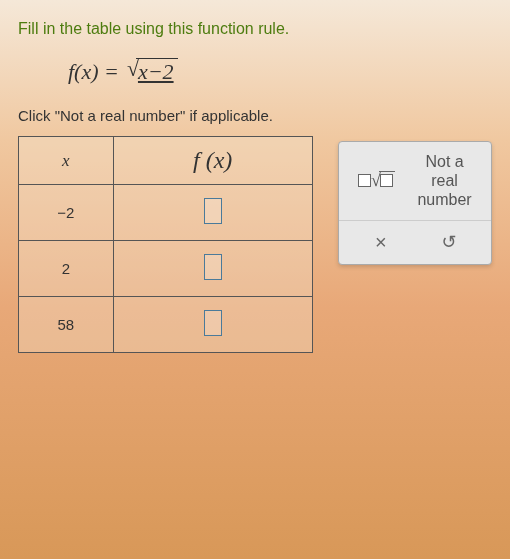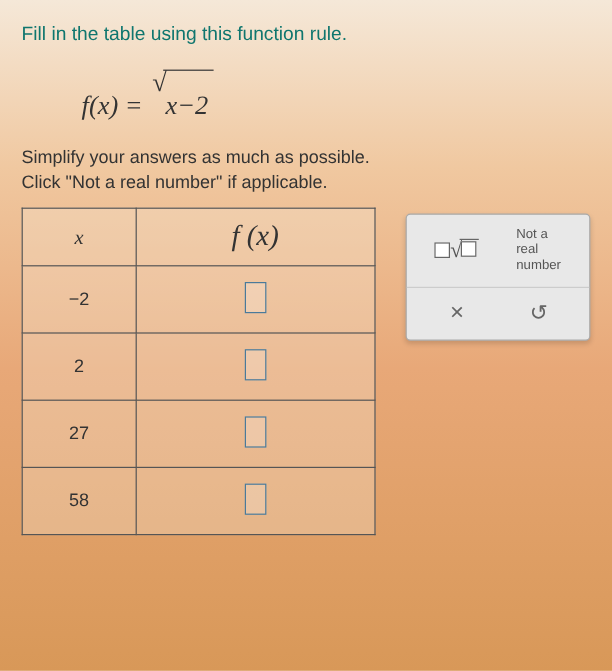--- a/index.html
+++ b/index.html
@@ -11,21 +11,21 @@
       width: 510px;
       height: 559px;
       background: linear-gradient(180deg, #f5e8d8 0%, #f0c8a0 25%, #e8a878 55%, #d89858 100%);
       font-family: Arial, sans-serif;
       padding: 20px 18px;
       color: #333;
       overflow: hidden;
     }
     .instruction {
       font-size: 16px;
-      color: #0f766e;
+      color: #4d7c0f;
       margin-bottom: 20px;
     }
     .formula {
       font-family: 'Times New Roman', serif;
       font-size: 22px;
       font-style: italic;
       margin-left: 50px;
       margin-bottom: 20px;
       display: flex;
       align-items: flex-end;
@@ -38,23 +38,24 @@
       align-items: flex-start;
       margin-left: 4px;
     }
     .sqrt-tick {
       font-size: 22px;
       font-style: normal;
       line-height: 1;
     }
     .sqrt-body {
       border-top: 1.5px solid #333;
-      padding: 16px 4px 0 2px;
+      padding: 0 4px 0 2px;
       margin-left: -3px;
       font-style: italic;
+      text-decoration: underline;
     }
     .simplify {
       font-size: 15px;
       color: #333;
       line-height: 1.4;
       margin-bottom: 10px;
     }
     .main-row {
       display: flex;
       align-items: flex-start;
@@ -136,23 +137,23 @@
       font-size: 18px;
       color: #555;
       line-height: 1;
     }
     .sqrt-tool .over {
       border-top: 1.2px solid #666;
       padding: 1px 2px 0 1px;
       margin-left: -2px;
     }
     .not-real {
-      font-size: 11px;
+      font-size: 16px;
       color: #555;
-      text-align: left;
+      text-align: center;
       line-height: 1.2;
       cursor: pointer;
     }
     .tool-btn {
       font-size: 20px;
       color: #666;
       cursor: pointer;
       width: 40px;
       text-align: center;
     }
@@ -167,43 +168,38 @@
 
 <div class="formula">
   <span class="fn">f(x) =</span>
   <span class="sqrt">
     <span class="sqrt-tick">√</span>
     <span class="sqrt-body">x−2</span>
   </span>
 </div>
 
 <div class="simplify">
-  <div>Simplify your answers as much as possible.</div>
   <div>Click "Not a real number" if applicable.</div>
 </div>
 
 <div class="main-row">
   <table class="table">
     <thead>
       <tr>
         <th class="x-col">x</th>
         <th class="fx-col">f (x)</th>
       </tr>
     </thead>
     <tbody>
       <tr>
         <td class="x-val">−2</td>
         <td><span class="input-box"></span></td>
       </tr>
       <tr>
         <td class="x-val">2</td>
-        <td><span class="input-box"></span></td>
-      </tr>
-      <tr>
-        <td class="x-val">27</td>
         <td><span class="input-box"></span></td>
       </tr>
       <tr>
         <td class="x-val">58</td>
         <td><span class="input-box"></span></td>
       </tr>
     </tbody>
   </table>
 
   <div class="tool-panel">

